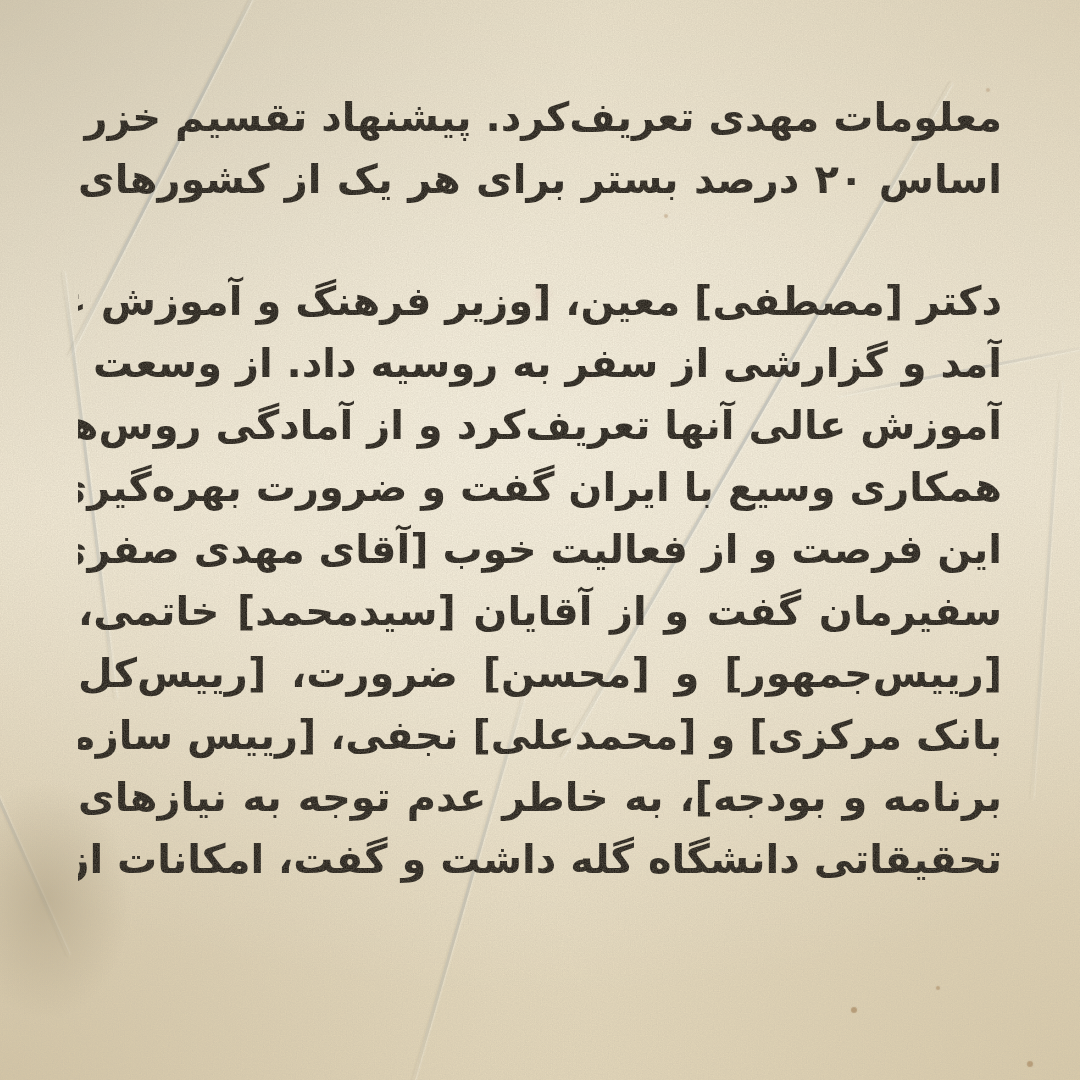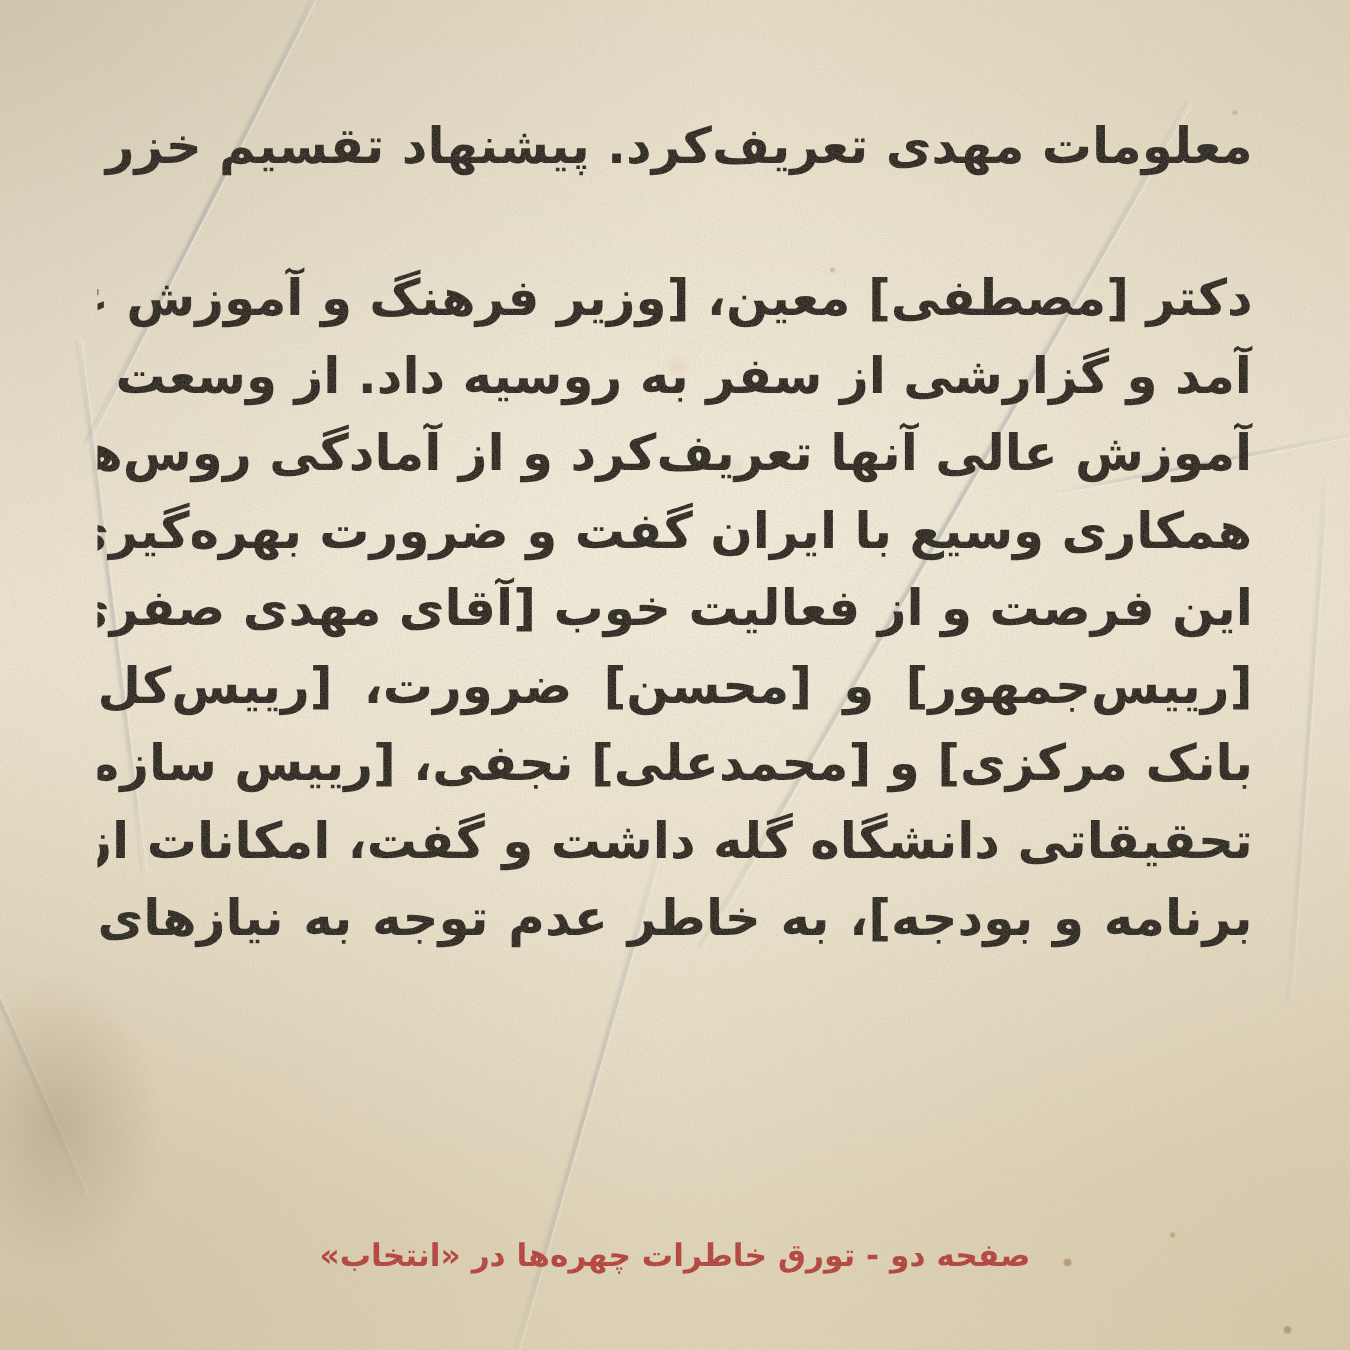--- a/index.html
+++ b/index.html
@@ -128,35 +128,36 @@
   <div class="crease c4"></div>
   <div class="crease c5"></div>
   <div class="crease c6"></div>
   <div class="crease h1"></div>
   <div class="foldshadow"></div>
   <div class="specks"></div>
 
   <main class="article">
     <section class="para">
       <p class="line">معلومات مهدی تعریف‌کرد. پیشنهاد تقسیم خزر بر</p>
+      <p class="line">اساس ۲۰ درصد بستر برای هر یک از کشورهای</p>
     </section>
     <section class="para">
       <p class="line">دکتر [مصطفی] معین، [وزیر فرهنگ و آموزش عالی]</p>
       <p class="line">آمد و گزارشی از سفر به روسیه داد. از وسعت و عمق</p>
       <p class="line">آموزش عالی آنها تعریف‌کرد و از آمادگی روس‌ها، برای</p>
       <p class="line">همکاری وسیع با ایران گفت و ضرورت بهره‌گیری از</p>
       <p class="line">این فرصت و از فعالیت خوب [آقای مهدی صفری]،</p>
+      <p class="line">سفیرمان گفت و از آقایان [سیدمحمد] خاتمی،</p>
       <p class="line">[رییس‌جمهور] و [محسن] ضرورت، [رییس‌کل</p>
       <p class="line">بانک مرکزی] و [محمدعلی] نجفی، [رییس سازمان</p>
+      <p class="line">برنامه و بودجه]، به خاطر عدم توجه به نیازهای</p>
       <p class="line">تحقیقاتی دانشگاه گله داشت و گفت، امکانات از</p>
-      <p class="line">برنامه و بودجه]، به خاطر عدم توجه به نیازهای</p>
     </section>
   </main>
 
-  <footer class="caption">صفحه دو - تورق خاطرات چهره‌ها در «انتخاب»</footer>
 
   <svg class="grain" xmlns="http://www.w3.org/2000/svg" width="1080" height="1080">
     <filter id="paperGrain">
       <feTurbulence type="fractalNoise" baseFrequency="0.82" numOctaves="2" seed="7" result="n"></feTurbulence>
       <feColorMatrix in="n" type="matrix" values="0 0 0 0 0.52
                 0 0 0 0 0.47
                 0 0 0 0 0.38
                 0.6 0.6 0 0 -0.28"></feColorMatrix>
     </filter>
     <rect width="1080" height="1080" filter="url(#paperGrain)"></rect>

